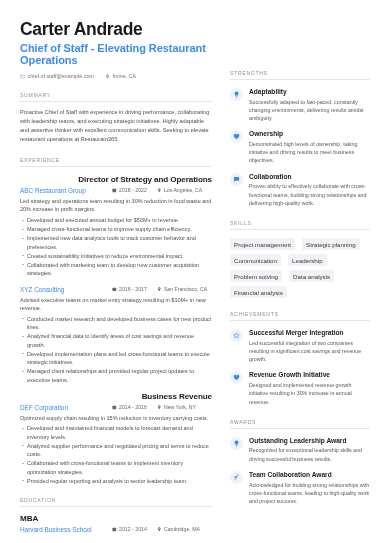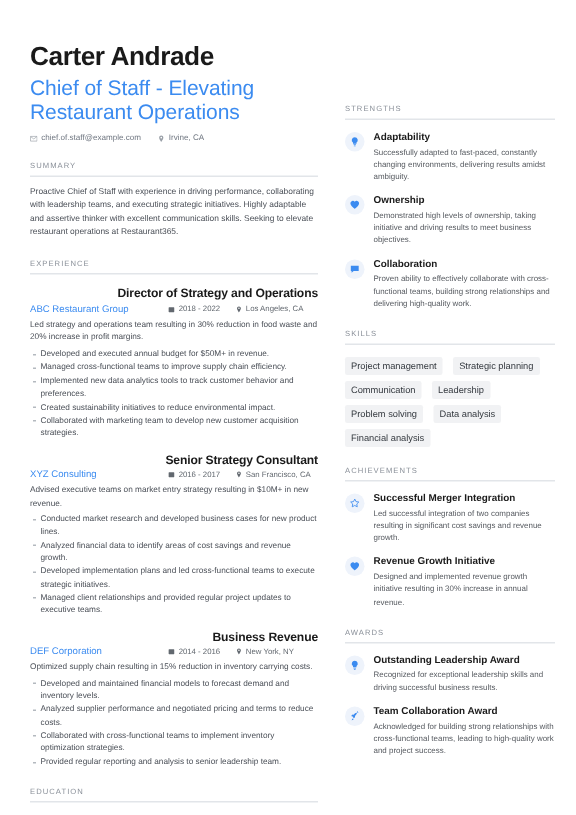--- a/index.html
+++ b/index.html
@@ -6,27 +6,27 @@
   html, body {
     width: 384px; height: 543px;
     background: #ffffff;
     font-family: "Liberation Sans", sans-serif;
     color: #222222;
     overflow: hidden;
   }
   .page { display: flex; width: 384px; height: 543px; }
 
   
-  .left { width: 224px; padding: 4px 12px 0 20px; margin-top: 24px; }
+  .left { width: 224px; padding: 20px 12px 0 20px; }
   .name {
     font-size: 17.5px; font-weight: bold; letter-spacing: -0.3px;
     color: #1a1a1a; line-height: 1.1;
   }
   .headline {
-    font-size: 14px; color: #3b8bf0; margin-top: 3px; font-weight: normal;
+    font-size: 11px; color: #3b8bf0; margin-top: 3px; font-weight: bold;
     letter-spacing: -0.05px;
   }
   .contact-row {
     display: flex; gap: 11px; margin-top: 7px; align-items: center;
     font-size: 5.4px; color: #6f7680;
   }
   .contact-item { display: flex; align-items: center; gap: 2.5px; }
   .contact-item svg { width: 5px; height: 5px; fill: #9aa0a8; flex: none; }
 
   .sec-head {
@@ -140,21 +140,20 @@
         <ul class="bullets">
           <li>Developed and executed annual budget for $50M+ in revenue.</li>
           <li>Managed cross-functional teams to improve supply chain efficiency.</li>
           <li>Implemented new data analytics tools to track customer behavior and preferences.</li>
           <li>Created sustainability initiatives to reduce environmental impact.</li>
           <li>Collaborated with marketing team to develop new customer acquisition strategies.</li>
         </ul>
       </div>
 
       <div class="job">
-        <div class="job-title">Senior Strategy Consultant</div>
         <div class="job-meta">
           <span class="company">XYZ Consulting</span>
           <span class="meta-bit">
             <svg viewBox="0 0 16 16">
                 <rect x="1.5" y="3" width="13" height="11.5" rx="1"></rect>
               </svg>
             <span>2016 - 2017</span>
           </span>
           <span class="meta-bit">
             <svg viewBox="0 0 16 16">

